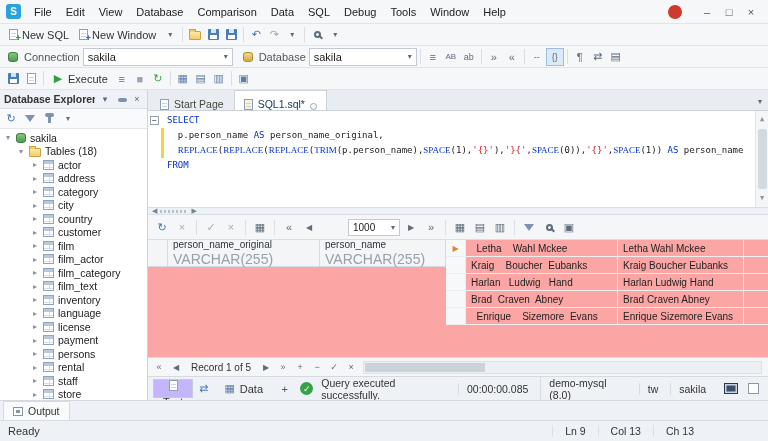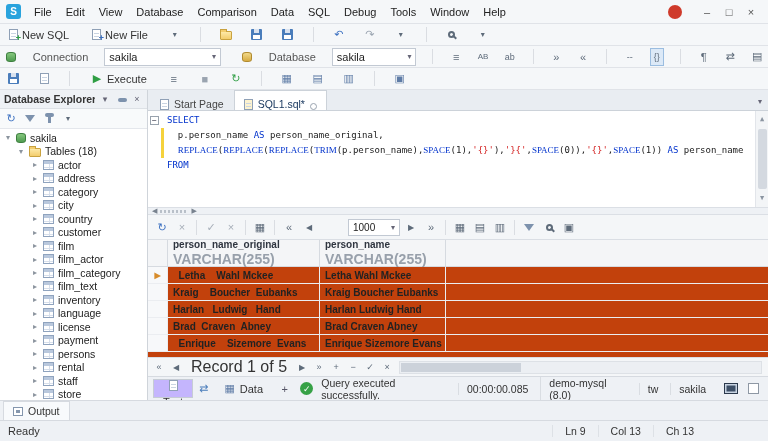--- a/index.html
+++ b/index.html
@@ -10,21 +10,21 @@
 
   
   .menubar { height:24px; background:#f5f7f9; border-bottom:1px solid #e0e3e8; display:flex; align-items:center; padding:0 6px; flex:none; }
   .logo { width:15px; height:15px; border-radius:3px; background:#29a3dd; color:#fff; font-size:10px; font-weight:bold; display:flex; align-items:center; justify-content:center; margin-right:6px; }
   .menu-item { padding:3px 7px; color:#222; cursor:default; }
   .mb-spacer { flex:1; }
   .avatar { width:14px; height:14px; border-radius:50%; background:#cf3a2b; margin-right:14px; }
   .winbtn { width:22px; height:18px; display:flex; align-items:center; justify-content:center; color:#555; font-size:11px; }
 
   
-  .toolbar { height:22px; background:#f5f7f9; border-bottom:1px solid #e0e3e8; display:flex; align-items:center; padding:0 4px; gap:13px; flex:none; }
+  .toolbar { height:22px; background:#f5f7f9; border-bottom:1px solid #e0e3e8; display:flex; align-items:center; padding:0 4px; gap:0; flex:none; }
   .tbtn { display:flex; align-items:center; gap:4px; padding:1px 5px; border-radius:2px; color:#333; }
   .ticon { width:18px; height:18px; display:flex; align-items:center; justify-content:center; color:#5e6b7a; font-size:11px; }
   .ticon.blue { color:#3a6fc0; }
   .ticon.green { color:#2f9e44; }
   .ticon.gray { color:#9aa4b0; }
   .ticon.pressed { background:#dce9f7; border:1px solid #9bbde0; }
   .sep { width:1px; height:15px; background:#dadde2; margin:0 3px; flex:none; }
   .tlabel { color:#555; margin:0 3px 0 2px; }
   .combo { background:#fff; border:1px solid #c2c9d3; height:18px; display:flex; align-items:center; padding:0 4px; gap:4px; }
   .combo .cval { flex:1; }
@@ -104,38 +104,38 @@
   .grip { width:28px; height:3px; background:repeating-linear-gradient(90deg,#b9c0c9 0 2px,transparent 2px 4px); }
 
   
   .res-toolbar { height:25px; background:#f4f6f8; border-bottom:1px solid #dadee4; display:flex; align-items:center; padding:0 5px; gap:2px; flex:none; }
   .ricon { width:18px; height:18px; display:flex; align-items:center; justify-content:center; color:#5e6b7a; font-size:11px; }
   .ricon.blue { color:#3a6fc0; }
   .ricon.gray { color:#a6aeb8; }
   .pagesize { width:52px; height:17px; font-size:10px;margin-left:28px; }
 
   
-  .gridwrap { flex:1; background:#c2410c; display:flex; flex-direction:column; min-height:0;font-weight:bold; }
+  .gridwrap { flex:1; background:#fca5a5; display:flex; flex-direction:row; min-height:0; }
   .g-header { display:flex; height:27px; background:#f4f5f7; border-bottom:1px solid #d6dae0; flex:none; font-size:10px; }
   .g-gut-h { width:20px; border-right:1px solid #d6dae0; flex:none; }
   .gh { width:152px; border-right:1px solid #d6dae0; padding:2px 5px; display:flex; flex-direction:column; justify-content:center; gap:1px; }
   .gh.c2 { width:126px; }
   .gh .n { color:#2f3540; }
   .gh .t { color:#98a0ab; font-size:14px; }
   .g-body { flex:1; overflow:hidden; font-size:10px; }
   .g-row { display:flex; height:17px; border-bottom:1px solid #ebedf1; }
   .g-gut { width:20px; border-right:1px solid #ebedf1; background:#f7f8fa; display:flex; align-items:center; justify-content:center; flex:none; }
   .cur-arrow { color:#d78b2a; font-size:8px; }
   .g-c1 { width:152px; border-right:1px solid #ebedf1; padding:0 5px; display:flex; align-items:center; white-space:pre; overflow:hidden; }
   .g-c2 { width:126px; border-right:1px solid #ebedf1; padding:0 5px; display:flex; align-items:center; white-space:pre; overflow:hidden; }
 
   
   .recbar { height:19px; background:#f4f6f8; border-top:1px solid #dadee4; display:flex; align-items:center; gap:1px; padding:0 3px; flex:none; color:#5e6b7a; }
   .rnav { width:16px; height:15px; display:flex; align-items:center; justify-content:center; font-size:9px; color:#5e6b7a; }
-  .rec-label { padding:0 6px; color:#333; font-size:16px; }
+  .rec-label { padding:0 6px; color:#333; font-size:10px; }
   .hscroll { flex:1; height:13px; margin:0 3px; background:#eceff3; border:1px solid #dde1e6; position:relative; }
   .hthumb { position:absolute; top:1px; bottom:1px; left:1px; width:120px; background:#ccd2da; }
 
   
   .resstatus { height:24px; background:#eef1f5; border-top:1px solid #d6dae0; display:flex; align-items:center; padding:0 5px; gap:4px; flex:none; }
   .btab { display:flex; align-items:center; gap:5px; height:19px; padding:0 9px; border:1px solid transparent; color:#333; }
   .btab.active { background:#c4b5fd; border-color:#c6ccd4;flex-direction:column; }
   .swap-icon { color:#4a7dbb; font-size:11px; padding:0 2px; }
   .plusbtn { width:16px; text-align:center; color:#556; }
   .rs-spacer { flex:1; }
@@ -184,21 +184,21 @@
     <span class="winbtn">×</span>
   </div>
 
   <div class="toolbar">
     <span class="tbtn">
       <span class="doc plus"></span>
       <span>New SQL</span>
     </span>
     <span class="tbtn">
       <span class="doc plusb"></span>
-      <span>New File</span>
+      <span>New Window</span>
     </span>
     <span class="ticon" style="font-size:8px;">▾</span>
     <span class="sep"></span>
     <span class="ticon">
         <span class="folder"></span>
       </span>
     <span class="ticon">
         <span class="floppy"></span>
       </span>
     <span class="ticon">

